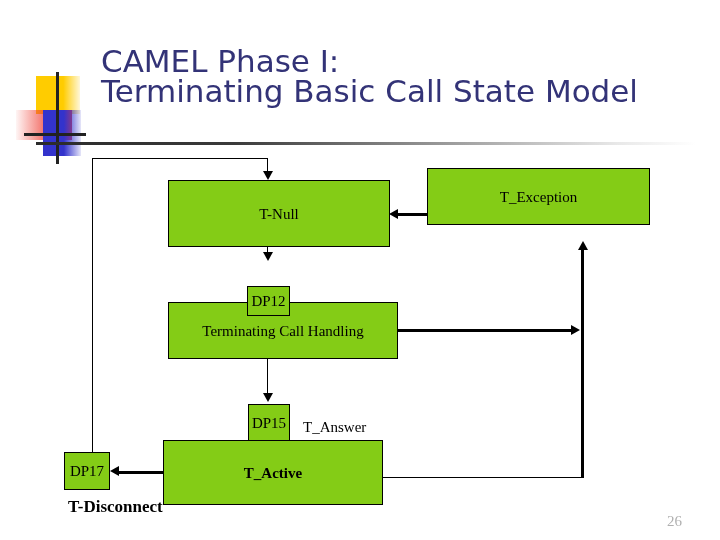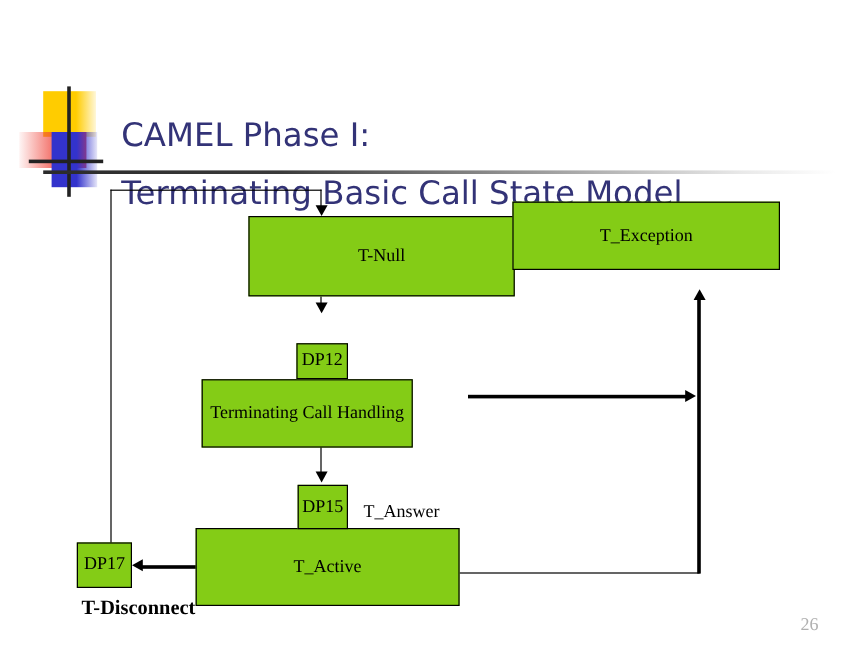--- a/index.html
+++ b/index.html
@@ -31,22 +31,22 @@
     position: absolute; left: 27px; top: 38px; width: 38px; height: 46px;
     background: linear-gradient(to right, #3333cc 0%, #3333cc 55%, rgba(51,51,204,0.12) 100%);
   }
   .logo-vline { position: absolute; left: 40px; top: 0px; width: 3px; height: 92px; background: #222222; }
   .logo-hline { position: absolute; left: 8px; top: 61px; width: 62px; height: 3px; background: #222222; }
 
   
   .title {
     position: absolute; left: 101px; top: 46px; width: 580px;
     font-family: "DejaVu Sans", "Liberation Sans", sans-serif;
-    font-size: 27px; line-height: 48px;
-    color: #333377; letter-spacing: 0px; white-space: pre-line; margin-top: 44px;
+    font-size: 31px; line-height: 30px;
+    color: #333377; letter-spacing: 0px; white-space: pre-line;
   }
 
   
   .divider {
     position: absolute; left: 36px; top: 142px; width: 660px; height: 3px;
     background: linear-gradient(to right, #2b2b2b 0%, #3a3a3a 30%, #9a9a9a 62%, #e8e8e8 88%, #ffffff 100%);
   }
 
   
   .box {
@@ -128,33 +128,33 @@
   <div class="hline" style="left:383px; top:477px; width:200px;"></div>
 
   <div class="hline thick" style="left:393px; top:213px; width:34px;"></div>
   <div class="arrow-left" style="left:389px; top:209px;"></div>
 
   <div class="hline thick" style="left:118px; top:471px; width:46px;"></div>
   <div class="arrow-left" style="left:110px; top:466px;"></div>
 
   <div class="vline" style="left:267px; top:441px; height:4px;"></div>
 
-  <div class="box" style="left:168px; top:180px; width:222px; height:67px;margin-left:39px;">
+  <div class="box" style="left:168px; top:180px; width:222px; height:67px;">
     <span>T-Null</span>
   </div>
 
   <div class="box" style="left:427px; top:168px; width:223px; height:57px;">
     <span>T_Exception</span>
   </div>
 
-  <div class="box" style="left:168px; top:316px; width:176px; height:57px;padding-left:44px;">
+  <div class="box" style="left:168px; top:302px; width:230px; height:57px;padding-left:44px;">
     <span>Terminating Call Handling</span>
   </div>
 
-  <div class="box" style="left:163px; top:440px; width:220px; height:65px;">
+  <div class="box" style="left:163px; top:440px; width:220px; height:65px;font-weight:bold;">
     <span>T_Active</span>
   </div>
 
   <div class="box dpbox" style="left:247px; top:262px; width:43px; height:30px;margin-top:24px;">
     <span>DP12</span>
   </div>
 
   <div class="box dpbox" style="left:248px; top:404px; width:42px; height:37px;">
     <span>DP15</span>
   </div>

